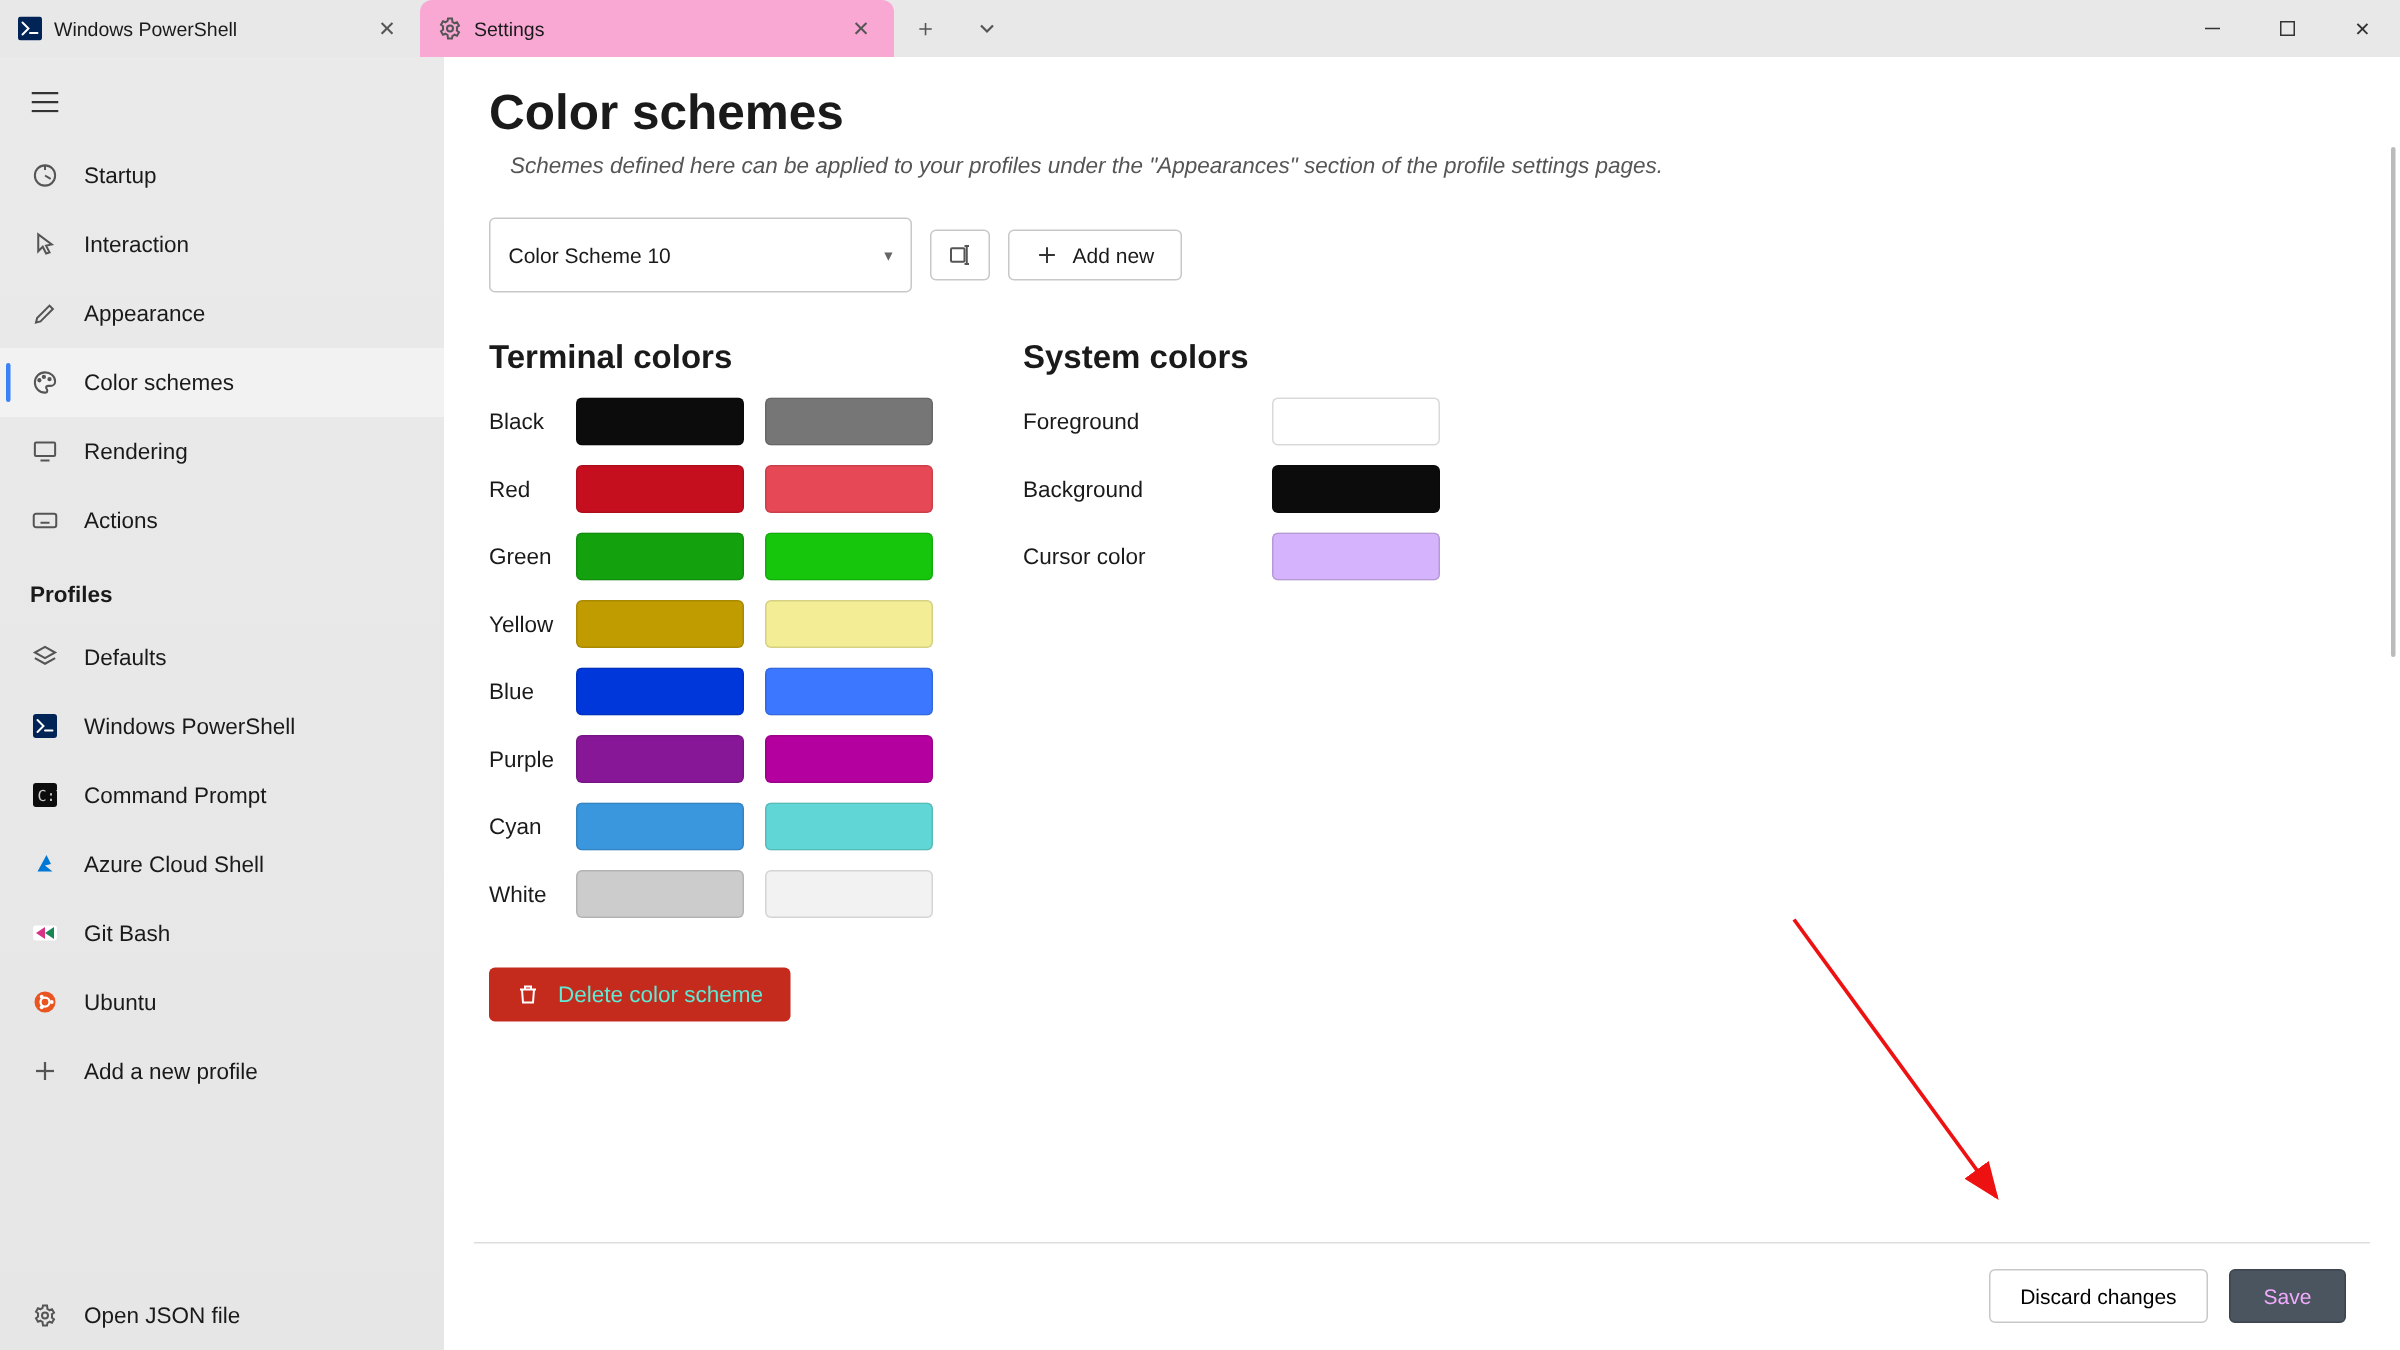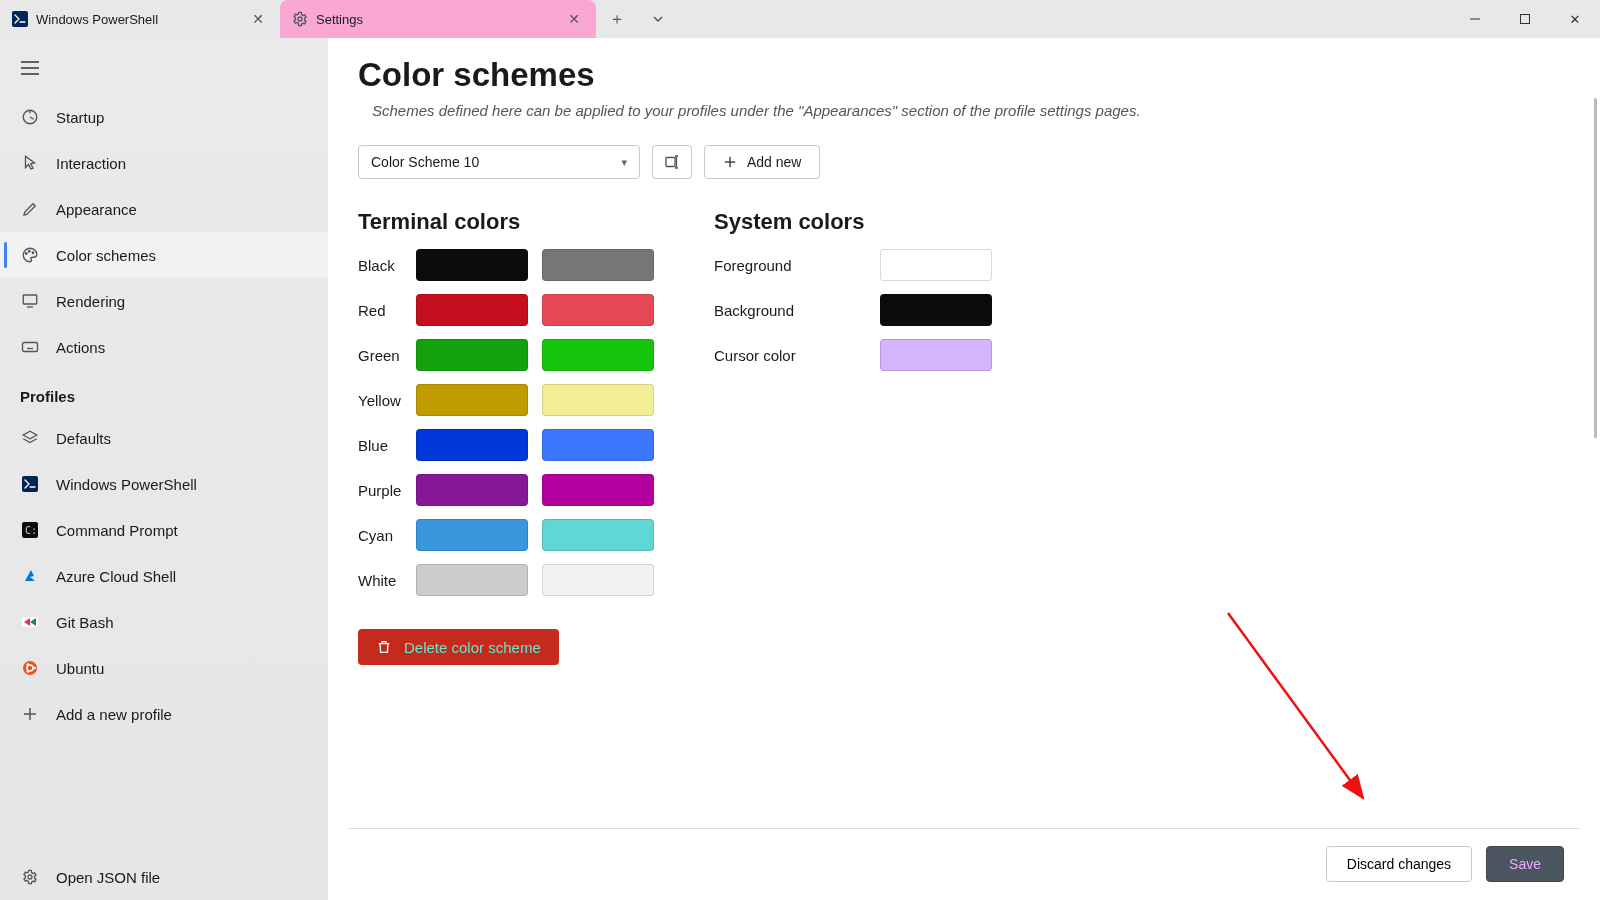--- a/index.html
+++ b/index.html
@@ -16,37 +16,37 @@
   .tab-divider { width: 1px; background: #ccc; margin: 8px 0; }
   .tab-actions { display: flex; align-items: center; }
   .tab-btn { width: 40px; display: flex; align-items: center; justify-content: center; font-size: 16px; color: #555; }
   .window-controls { margin-left: auto; display: flex; }
   .win-btn { width: 50px; display: flex; align-items: center; justify-content: center; font-size: 13px; color: #333; }
 
   
   .content-area { display: flex; height: calc(900px - 38px); }
   
   
-  .sidebar { width: 328px; background: linear-gradient(180deg, #eaeaea 0%, #e6e6e6 100%); display: flex; flex-direction: column; padding-top: 10px; }
+  .sidebar { width: 296px; background: linear-gradient(180deg, #eaeaea 0%, #e6e6e6 100%); display: flex; flex-direction: column; padding-top: 10px; }
   .hamburger { width: 40px; height: 40px; display: flex; align-items: center; justify-content: center; margin-left: 10px; margin-bottom: 6px; }
   .nav-item { display: flex; align-items: center; gap: 16px; height: 46px; padding: 0 20px; font-size: 15px; position: relative; }
   .nav-item.selected { background: #f2f2f2; }
   .nav-item.selected::before { content: ""; position: absolute; left: 4px; top: 10px; bottom: 10px; width: 3px; background: #3b82f6; border-radius: 2px; }
   .nav-icon { width: 20px; height: 20px; display: flex; align-items: center; justify-content: center; color: #555; flex-shrink: 0; }
   .section-header { padding: 18px 20px 10px 20px; font-size: 15px; font-weight: 600; }
   .sidebar-spacer { flex: 1; }
   
   
   .main { flex: 1; background: #ffffff; position: relative; display: flex; flex-direction: column; }
   .main-scroll { flex: 1; overflow: auto; padding: 18px 40px 20px 30px; position: relative; }
   .page-title { font-size: 33px; font-weight: 600; margin-bottom: 8px; }
   .page-subtitle { font-style: italic; font-size: 15px; color: #555; margin-bottom: 26px; margin-left: 14px; }
   
   .toolbar-row { display: flex; align-items: center; gap: 12px; margin-bottom: 30px; }
-  .scheme-select { width: 282px; height: 34px; border: 1px solid #c8c8c8; border-radius: 4px; background: #fff; display: flex; align-items: center; padding: 4px 12px; font-size: 14px; justify-content: space-between; }
+  .scheme-select { width: 282px; height: 50px; border: 1px solid #c8c8c8; border-radius: 4px; background: #fff; display: flex; align-items: center; padding: 4px 12px; font-size: 14px; justify-content: space-between; }
   .scheme-select .chev { color: #666; font-size: 11px; }
   .icon-btn { width: 40px; height: 34px; border: 1px solid #c8c8c8; border-radius: 4px; background: #fff; display: flex; align-items: center; justify-content: center; }
   .add-new-btn { height: 34px; border: 1px solid #c8c8c8; border-radius: 4px; background: #fff; display: flex; align-items: center; padding: 0 18px; gap: 10px; font-size: 14px; }
   
   .colors-wrap { display: flex; gap: 60px; }
   .col-group { }
   .group-title { font-size: 22px; font-weight: 600; margin-bottom: 14px; }
   
   .color-row { display: flex; align-items: center; margin-bottom: 13px; }
   .color-label { width: 58px; font-size: 15px; }

